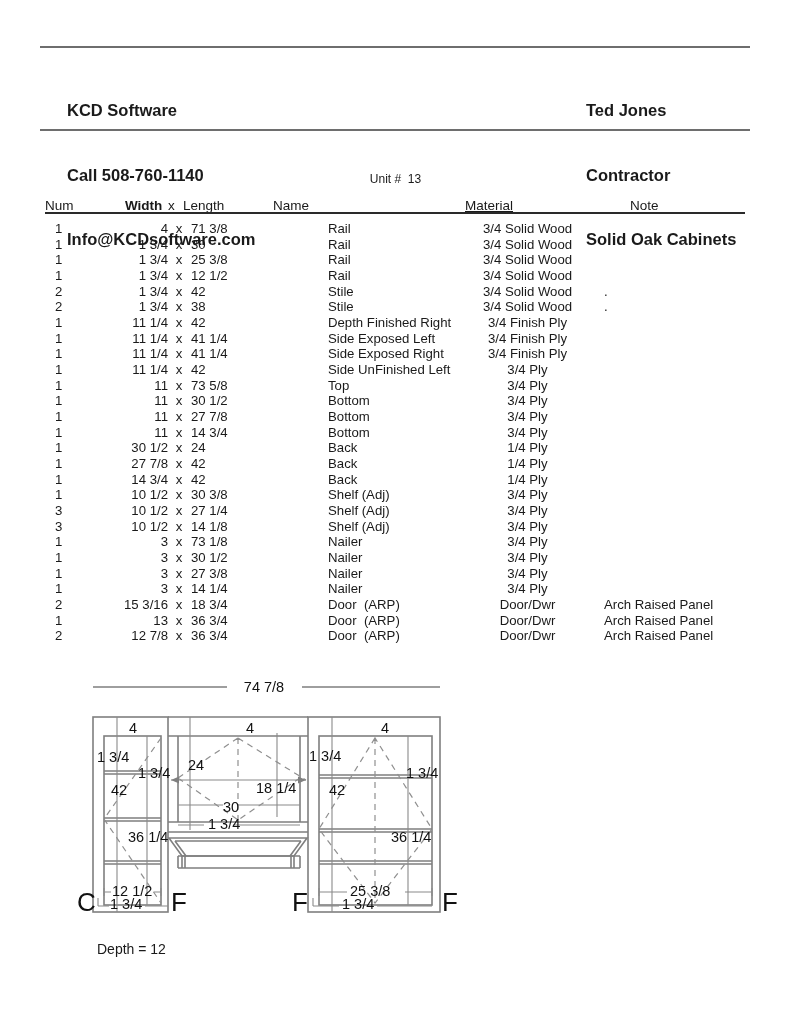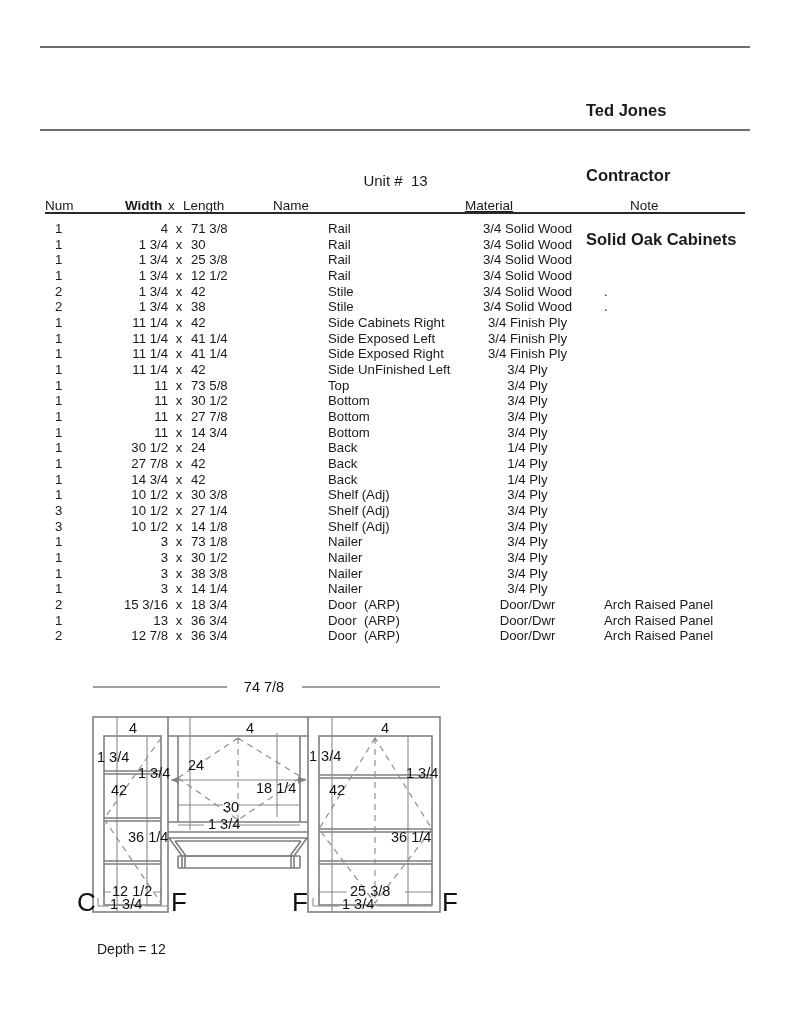--- a/index.html
+++ b/index.html
@@ -4,21 +4,21 @@
 <style>
   html,body{margin:0;padding:0;background:#fff;}
   .page{
     position:relative;width:791px;height:1024px;background:#ffffff;
     font-family:"Liberation Sans", sans-serif;color:#1a1a1a;overflow:hidden;
   }
   .rule{position:absolute;background:#6e6e6e;height:2px;}
   .hdr-block{position:absolute;top:57px;font-weight:bold;font-size:16.5px;line-height:21.5px;white-space:pre;}
   .hdr-left{left:67px;}
   .hdr-right{left:570px;margin-left:16px;}
-  .unit-title{position:absolute;top:172px;left:0;right:0;text-align:center;font-size:15px;white-space:pre;}
+  .unit-title{position:absolute;top:172px;left:0;right:0;text-align:center;font-size:12px;white-space:pre;}
   .th{position:absolute;top:198px;font-size:13.5px;}
   .th-underline{position:absolute;top:212px;left:45px;width:700px;height:1.5px;background:#2a2a2a;}
   .rows{position:absolute;top:221px;left:0;width:791px;}
   .row{position:relative;height:15.68px;font-size:13.2px;}
   .cell{position:absolute;top:0;white-space:pre;}
   .c-num{left:55px;width:30px;}
   .c-width{left:88px;width:80px;text-align:right;}
   .c-sep{left:172px;width:14px;text-align:center;}
   .c-len{left:191px;width:85px;}
   .c-name{left:299px;width:165px;margin-left:29px;}
@@ -28,20 +28,25 @@
   .depth-note{position:absolute;left:97px;top:941px;font-size:14px;}
   svg text{fill:#111;font-family:"Liberation Sans",sans-serif;}
 </style>
 </head>
 <body>
 
 <div class="page">
 
   <div class="rule" style="top:46px;left:40px;width:710px;"></div>
 
+  <div class="hdr-block hdr-left">
+    <div>KCD Software</div>
+    <div>Call 508-760-1140</div>
+    <div>Info@KCDsoftware.com</div>
+  </div>
 
   <div class="hdr-block hdr-right">
     <div>Ted Jones</div>
     <div>Contractor</div>
     <div>Solid Oak Cabinets</div>
   </div>
 
   <div class="rule" style="top:129px;left:40px;width:710px;"></div>
 
   <div class="unit-title">Unit #  13</div>
@@ -108,21 +113,21 @@
         <span class="cell c-len">38</span>
         <span class="cell c-name">Stile</span>
         <span class="cell c-mat">3/4 Solid Wood</span>
         <span class="cell c-note">.</span>
       </div>
       <div class="row">
         <span class="cell c-num">1</span>
         <span class="cell c-width">11 1/4</span>
         <span class="cell c-sep">x</span>
         <span class="cell c-len">42</span>
-        <span class="cell c-name">Side Cabinets Right</span>
+        <span class="cell c-name">Depth Finished Right</span>
         <span class="cell c-mat">3/4 Finish Ply</span>
         <span class="cell c-note"></span>
       </div>
       <div class="row">
         <span class="cell c-num">1</span>
         <span class="cell c-width">11 1/4</span>
         <span class="cell c-sep">x</span>
         <span class="cell c-len">41 1/4</span>
         <span class="cell c-name">Side Exposed Left</span>
         <span class="cell c-mat">3/4 Finish Ply</span>
@@ -251,21 +256,21 @@
         <span class="cell c-sep">x</span>
         <span class="cell c-len">30 1/2</span>
         <span class="cell c-name">Nailer</span>
         <span class="cell c-mat">3/4 Ply</span>
         <span class="cell c-note"></span>
       </div>
       <div class="row">
         <span class="cell c-num">1</span>
         <span class="cell c-width">3</span>
         <span class="cell c-sep">x</span>
-        <span class="cell c-len">38 3/8</span>
+        <span class="cell c-len">27 3/8</span>
         <span class="cell c-name">Nailer</span>
         <span class="cell c-mat">3/4 Ply</span>
         <span class="cell c-note"></span>
       </div>
       <div class="row">
         <span class="cell c-num">1</span>
         <span class="cell c-width">3</span>
         <span class="cell c-sep">x</span>
         <span class="cell c-len">14 1/4</span>
         <span class="cell c-name">Nailer</span>

